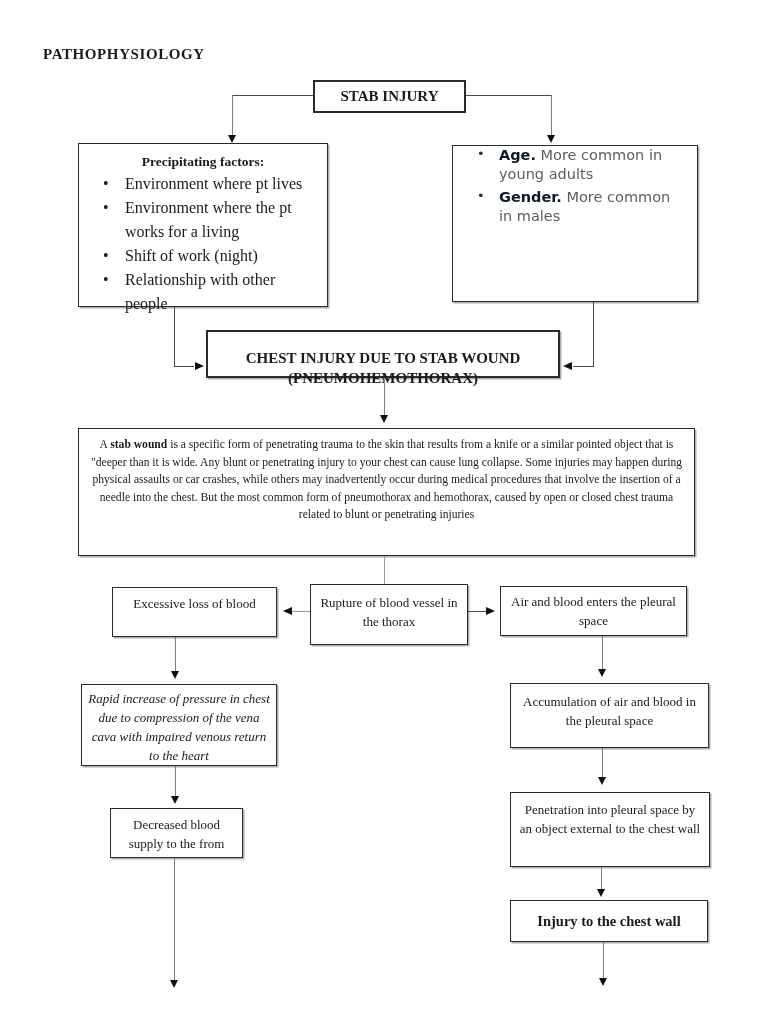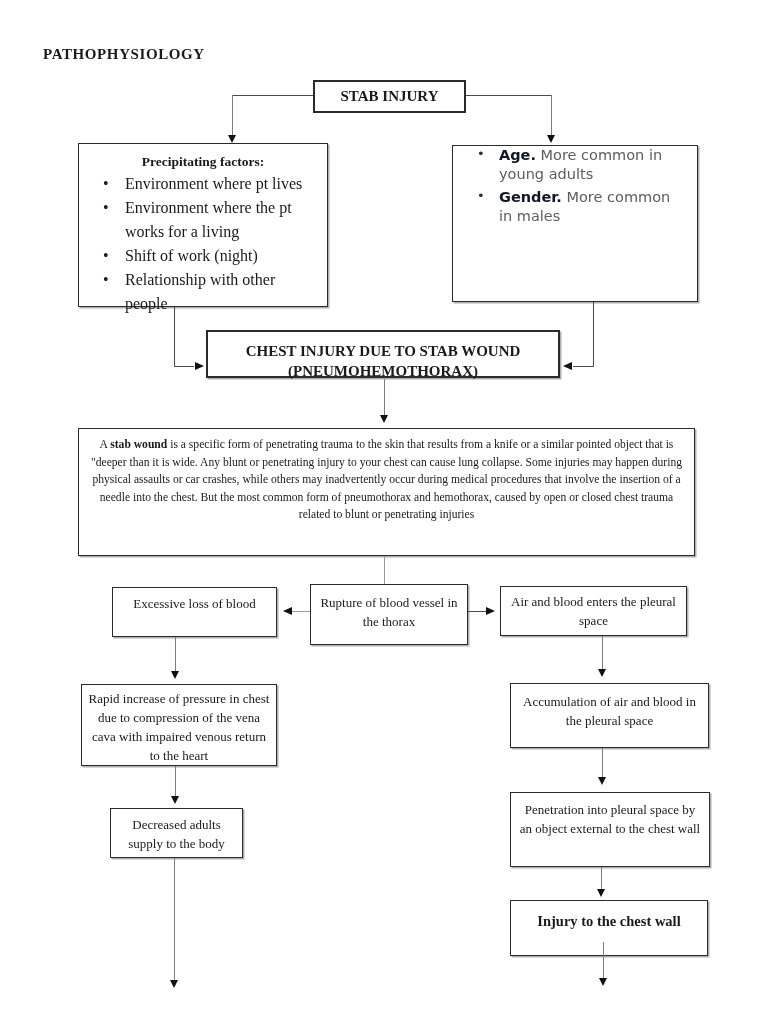--- a/index.html
+++ b/index.html
@@ -75,21 +75,21 @@
   </div>
 
   <div class="vline" style="left:174px;top:307px;height:59px;background:#4a4a4a;"></div>
   <div class="hline" style="left:174px;top:366px;width:20px;"></div>
   <div class="ah-r" style="left:195px;top:362px;"></div>
   <div class="vline" style="left:593px;top:302px;height:64px;background:#4a4a4a;"></div>
   <div class="hline" style="left:573px;top:366px;width:21px;"></div>
   <div class="ah-l" style="left:563px;top:362px;"></div>
 
   <div class="box thick" style="left:206px;top:330px;width:354px;height:48px;">
-    <div class="node-title" style="font-size:15px;line-height:1.35;padding-top:9px;">
+    <div class="node-title" style="font-size:15px;line-height:1.35;padding-top:16px;">
       <div>CHEST INJURY DUE TO STAB WOUND</div>
       <div>(PNEUMOHEMOTHORAX)</div>
     </div>
   </div>
 
   <div class="vline" style="left:384px;top:379px;height:36px;"></div>
   <div class="ah-d" style="left:380px;top:415px;"></div>
 
   <div class="box" style="left:78px;top:428px;width:617px;height:128px;">
     <div class="etio-body"><span>A </span><span class="bold">stab wound</span><span> is a specific form of penetrating trauma to the skin that results from a knife or a similar pointed object that is "deeper than it is wide. Any blunt or penetrating injury to your chest can cause lung collapse. Some injuries may happen during physical assaults or car crashes, while others may inadvertently occur during medical procedures that involve the insertion of a needle into the chest. But the most common form of pneumothorax and hemothorax, caused by open or closed chest trauma related to blunt or penetrating injuries</span></div>
@@ -101,34 +101,34 @@
   <div class="box" style="left:310px;top:584px;width:158px;height:61px;padding:9px 6px 0;">Rupture of blood vessel in the thorax</div>
   <div class="box" style="left:500px;top:586px;width:187px;height:50px;padding:6px 8px 0;">Air and blood enters the pleural space</div>
 
   <div class="hline" style="left:292px;top:611px;width:18px;background:#9a9a9a;"></div>
   <div class="ah-l" style="left:283px;top:607px;"></div>
   <div class="hline" style="left:468px;top:611px;width:18px;"></div>
   <div class="ah-r" style="left:486px;top:607px;"></div>
 
   <div class="vline" style="left:175px;top:637px;height:34px;"></div>
   <div class="ah-d" style="left:171px;top:671px;"></div>
-  <div class="box" style="left:81px;top:684px;width:196px;height:82px;padding:5px 6px 16px;">Rapid increase of pressure in chest due to compression of the vena cava with impaired venous return to the heart</div>
+  <div class="box" style="left:81px;top:684px;width:196px;height:82px;padding:5px 6px 16px;font-style:italic;">Rapid increase of pressure in chest due to compression of the vena cava with impaired venous return to the heart</div>
   <div class="vline" style="left:175px;top:766px;height:30px;"></div>
   <div class="ah-d" style="left:171px;top:796px;"></div>
-  <div class="box" style="left:110px;top:808px;width:133px;height:50px;padding:7px 5px 0;">Decreased adults supply to the body</div>
+  <div class="box" style="left:110px;top:808px;width:133px;height:50px;padding:7px 5px 0;">Decreased blood supply to the from</div>
   <div class="vline" style="left:174px;top:858px;height:122px;"></div>
   <div class="ah-d" style="left:170px;top:980px;"></div>
 
   <div class="vline" style="left:602px;top:636px;height:33px;"></div>
   <div class="ah-d" style="left:598px;top:669px;"></div>
   <div class="box" style="left:510px;top:683px;width:199px;height:65px;padding:9px 8px 0;">Accumulation of air and blood in the pleural space</div>
   <div class="vline" style="left:602px;top:748px;height:29px;"></div>
   <div class="ah-d" style="left:598px;top:777px;"></div>
   <div class="box" style="left:510px;top:792px;width:200px;height:75px;padding:8px 8px 0;">Penetration into pleural space by an object external to the chest wall</div>
   <div class="vline" style="left:601px;top:867px;height:22px;"></div>
   <div class="ah-d" style="left:597px;top:889px;"></div>
-  <div class="box" style="left:510px;top:900px;width:198px;height:56px;padding-top:10px;">
+  <div class="box" style="left:510px;top:900px;width:198px;height:42px;padding-top:10px;">
     <span class="node-title" style="font-size:14.5px;">Injury to the chest wall</span>
   </div>
   <div class="vline" style="left:603px;top:942px;height:36px;"></div>
   <div class="ah-d" style="left:599px;top:978px;"></div>
 
 </div>
 
 </body></html>

